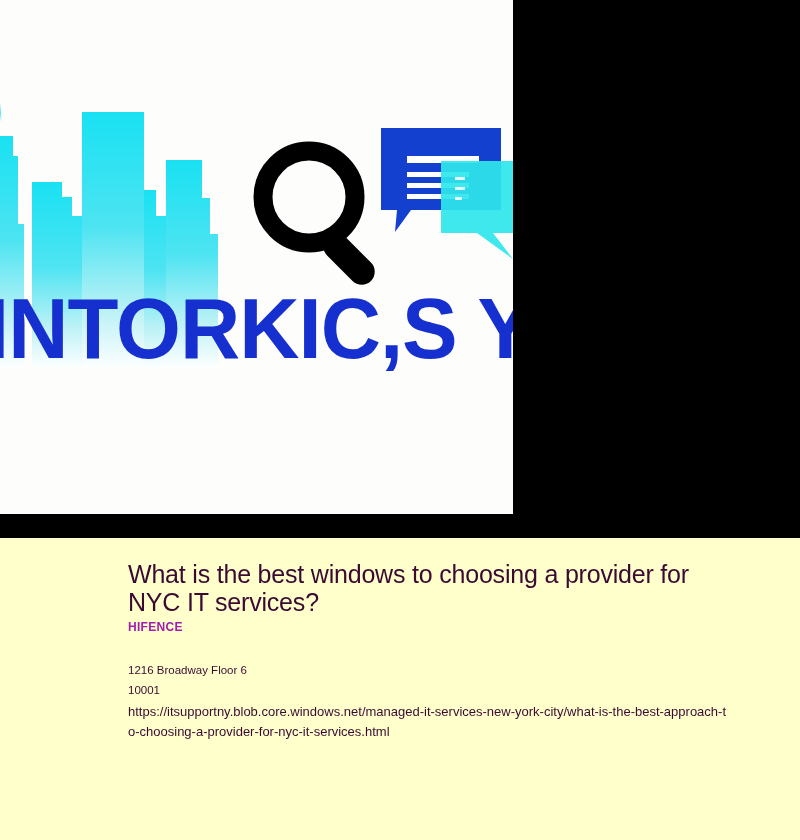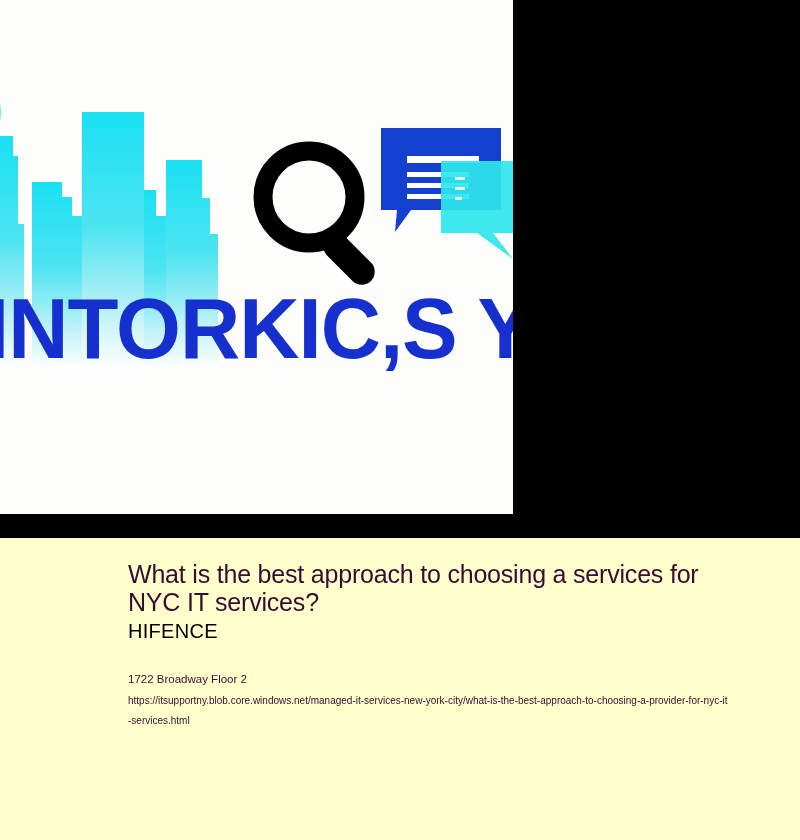--- a/index.html
+++ b/index.html
@@ -112,43 +112,43 @@
     font-family: "Liberation Sans", sans-serif;
     font-size: 25px;
     font-weight: 400;
     line-height: 28px;
     letter-spacing: -0.2px;
     margin: 0 0 4px 0;
     max-width: 600px;
   }
 
   #article-brand {
-    color: #000000;
-    font-family: "Liberation Sans", sans-serif;
-    font-size: 20px;
-    font-weight: 400;
+    color: #a21caf;
+    font-family: "Liberation Sans", sans-serif;
+    font-size: 12px;
+    font-weight: 700;
     letter-spacing: 0.3px;
     margin: 2px 0 0 0;
   }
 
   #contact-block {
     margin-top: 26px;
   }
   .contact-line {
     color: #3a0a33;
     font-family: "Liberation Sans", sans-serif;
     font-size: 11.5px;
     line-height: 20px;
     margin: 0;
   }
 
   #article-url {
     color: #3a0a33;
     font-family: "Liberation Sans", sans-serif;
-    font-size: 10px;
+    font-size: 13px;
     line-height: 20px;
     margin: 2px 0 0 0;
     width: 600px;
     word-break: break-all;
   }
 </style>
 </head>
 <body>
 
 <div id="hero-band">
@@ -205,23 +205,24 @@
     </svg>
 
     <div id="hero-wordmark">INTORKIC,S Y</div>
   </div>
 
 </div>
 
 <div id="article-panel">
   <div id="article-inner">
 
-    <h1 id="article-title">What is the best approach to choosing a services for NYC IT services?</h1>
+    <h1 id="article-title">What is the best windows to choosing a provider for NYC IT services?</h1>
 
     <div id="article-brand">HIFENCE</div>
 
     <div id="contact-block">
-      <p class="contact-line">1722 Broadway Floor 2</p>
+      <p class="contact-line">1216 Broadway Floor 6</p>
+      <p class="contact-line">10001</p>
       <p id="article-url">https://itsupportny.blob.core.windows.net/managed-it-services-new-york-city/what-is-the-best-approach-to-choosing-a-provider-for-nyc-it-services.html</p>
     </div>
 
   </div>
 </div>
 
 </body></html>

